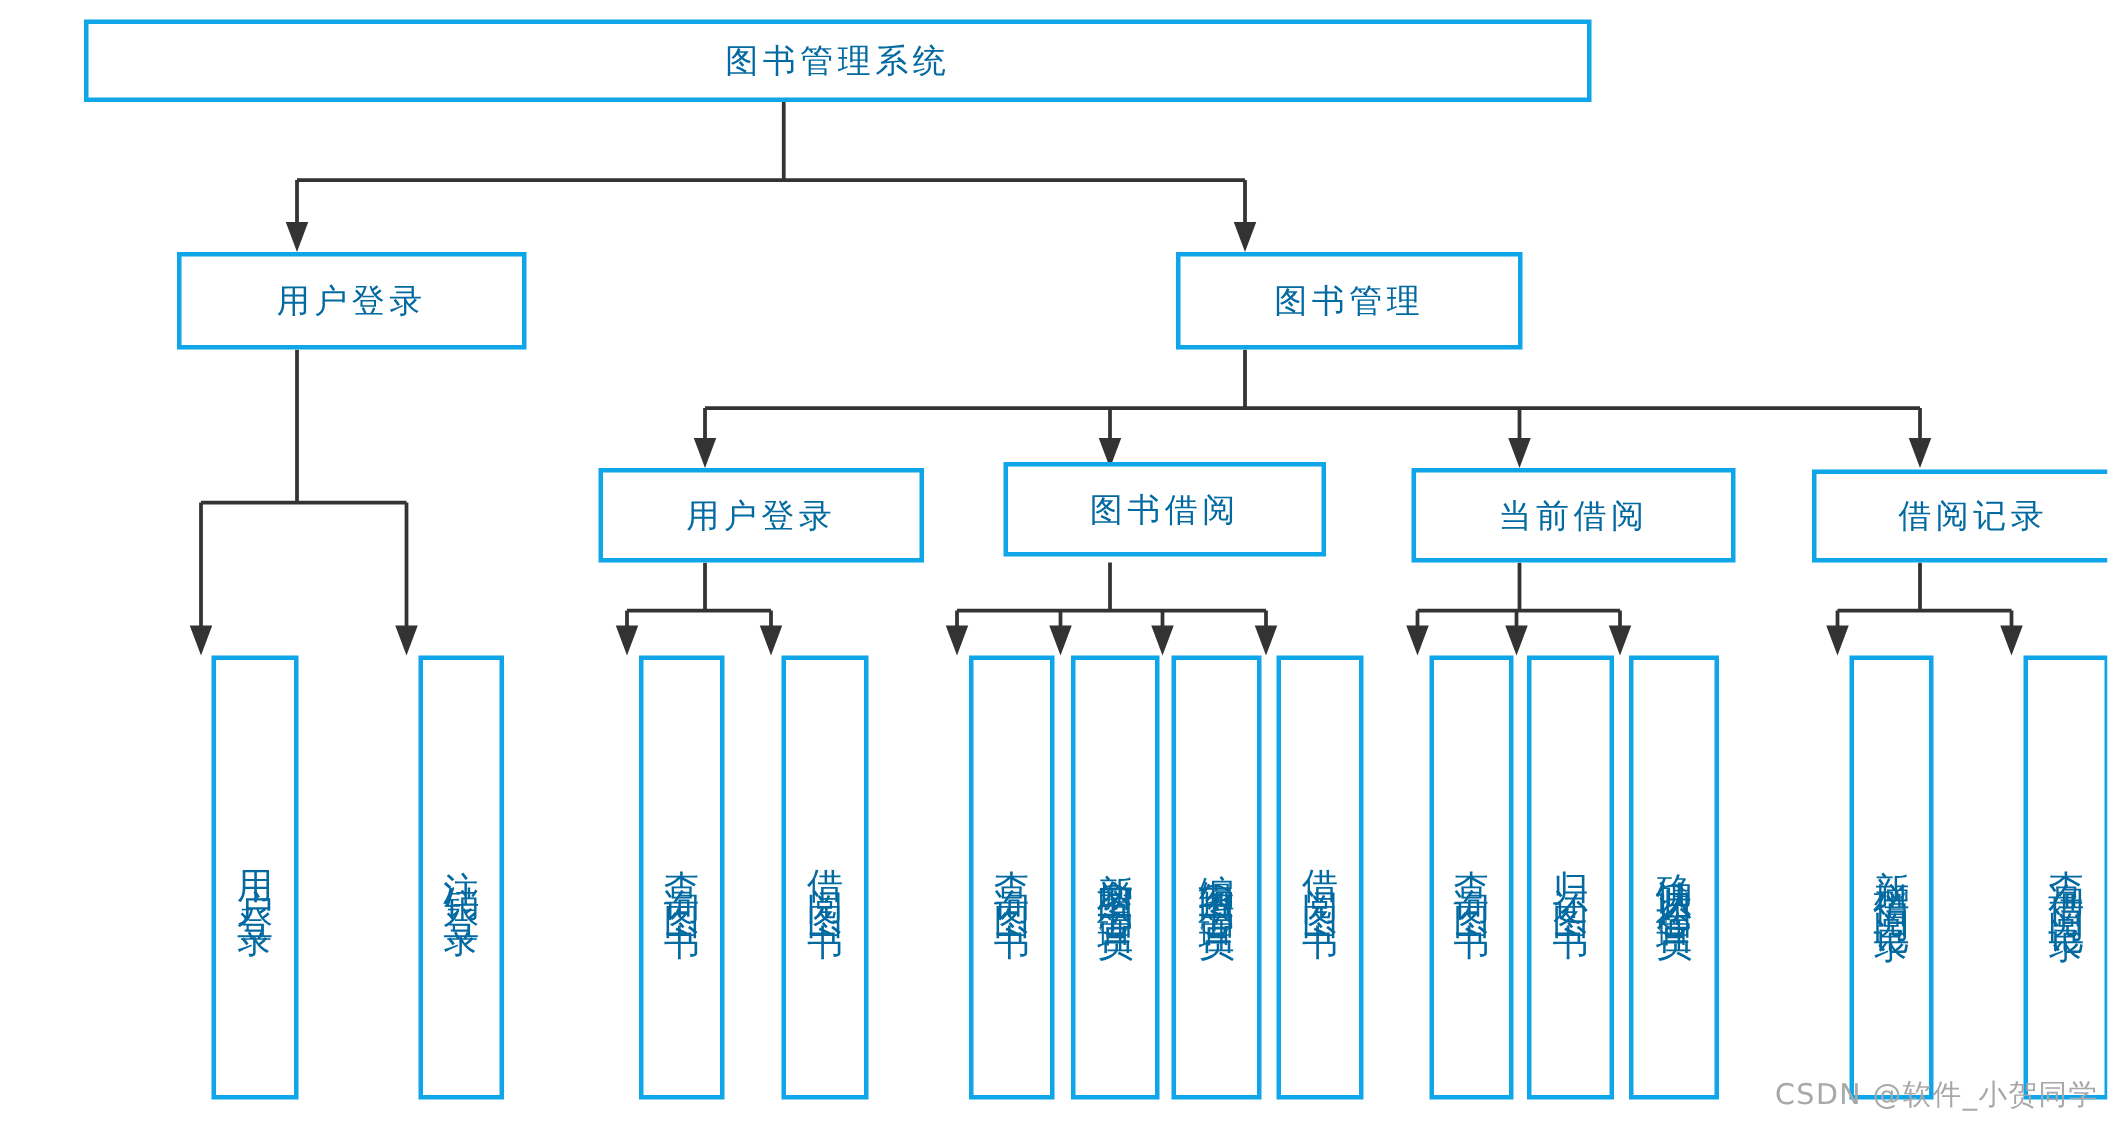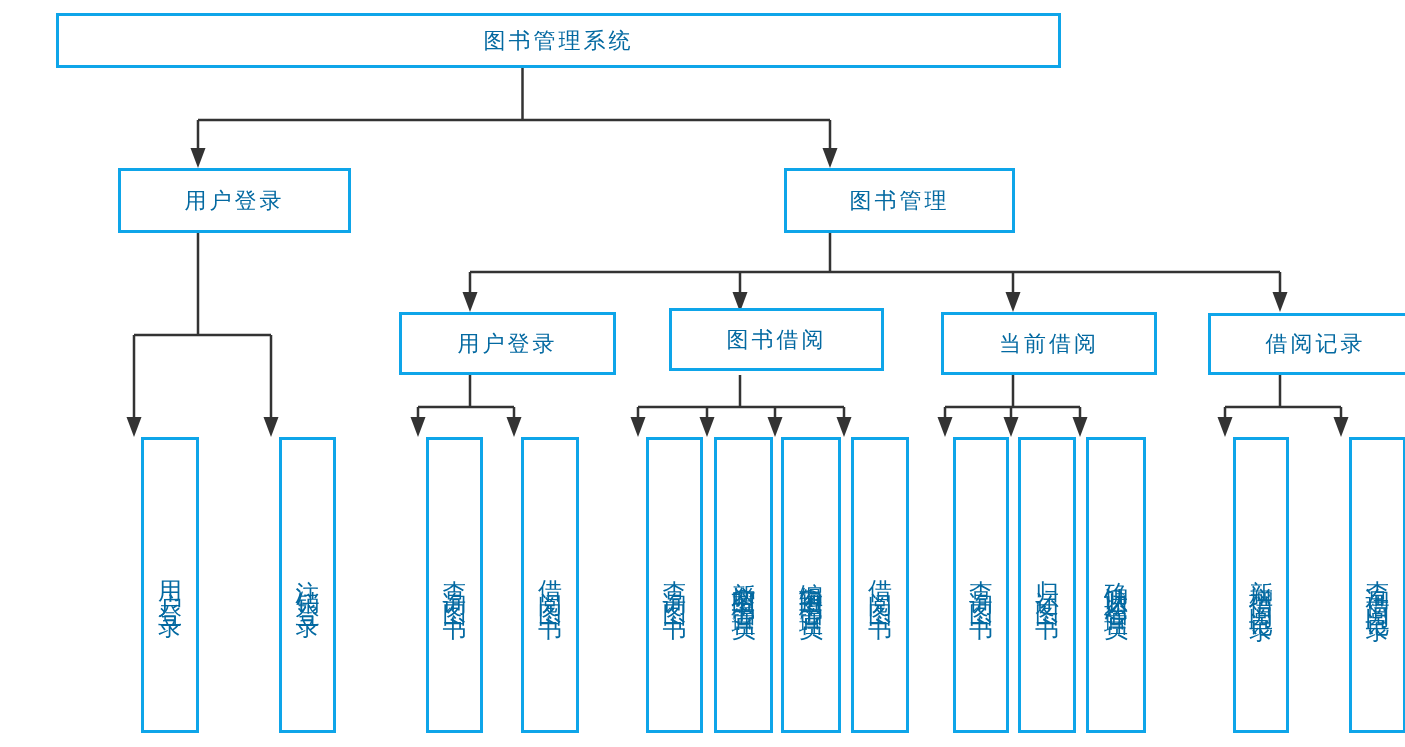--- a/index.html
+++ b/index.html
@@ -126,14 +126,15 @@
     <span>确认归还（管理员）</span>
   </div>
 
   <div class="node v-node lv6" style="left:1197px;top:437px;width:56px;height:296px">
     <span>新增借阅记录</span>
   </div>
   <div class="node v-node lv6" style="left:1313px;top:437px;width:57px;height:296px">
     <span>查询借阅记录</span>
   </div>
 
+  <div class="watermark">CSDN @软件_小贺同学</div>
 
 </div>
 
 </body></html>

